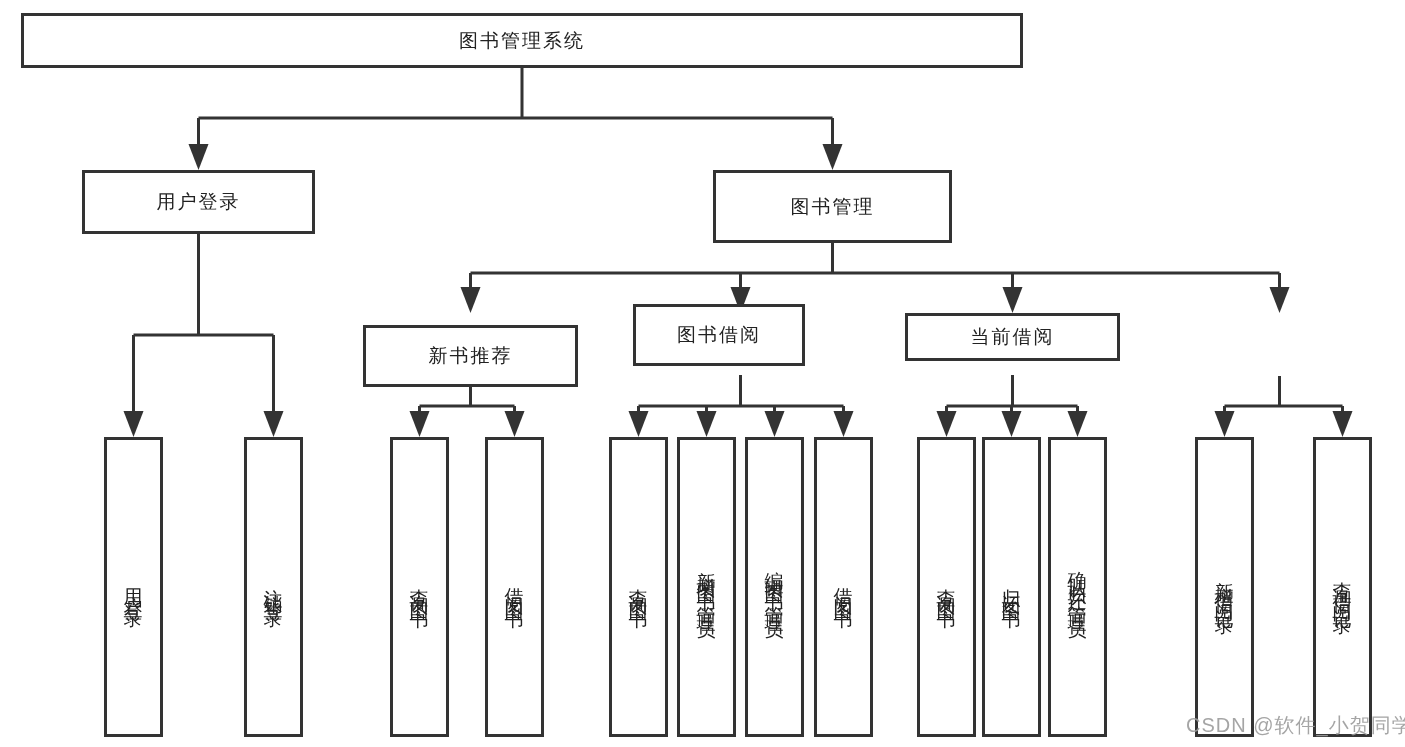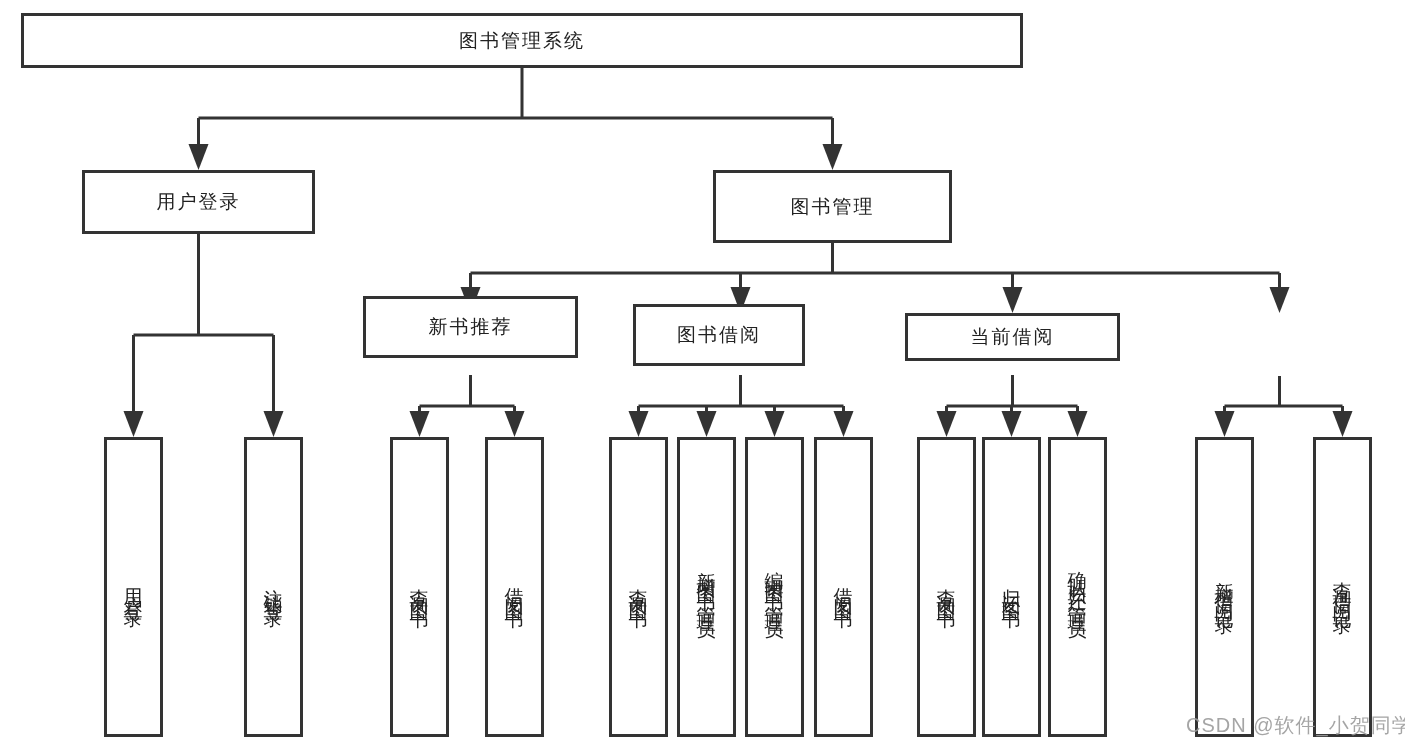--- a/index.html
+++ b/index.html
@@ -89,21 +89,21 @@
     <span class="hlabel">图书管理系统</span>
   </div>
 
   <div class="node" style="left:82px; top:170px; width:233px; height:64px">
     <span class="hlabel">用户登录</span>
   </div>
   <div class="node" style="left:713px; top:170px; width:239px; height:73px">
     <span class="hlabel">图书管理</span>
   </div>
 
-  <div class="node" style="left:363px; top:296px; width:215px; height:62px">
+  <div class="node" style="left:363px; top:325px; width:215px; height:62px">
     <span class="hlabel">新书推荐</span>
   </div>
   <div class="node" style="left:633px; top:304px; width:172px; height:62px">
     <span class="hlabel">图书借阅</span>
   </div>
   <div class="node" style="left:905px; top:313px; width:215px; height:48px">
     <span class="hlabel">当前借阅</span>
   </div>
 
   <div class="node" style="left:104px; top:437px; width:59px; height:300px">

